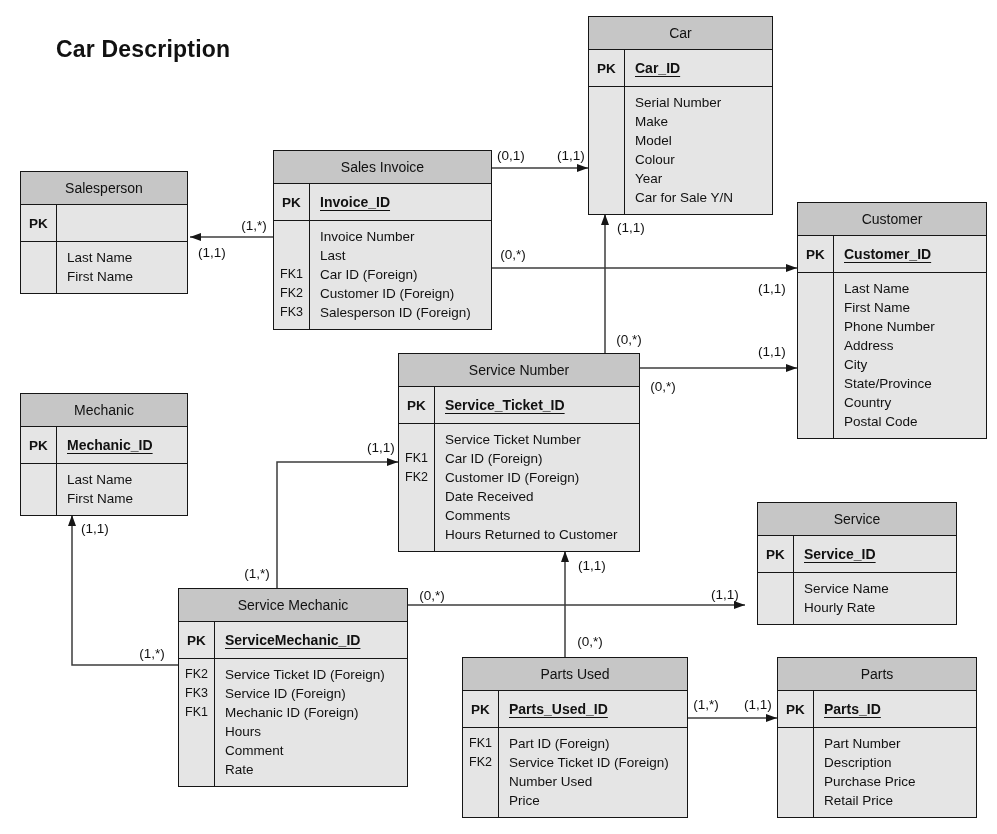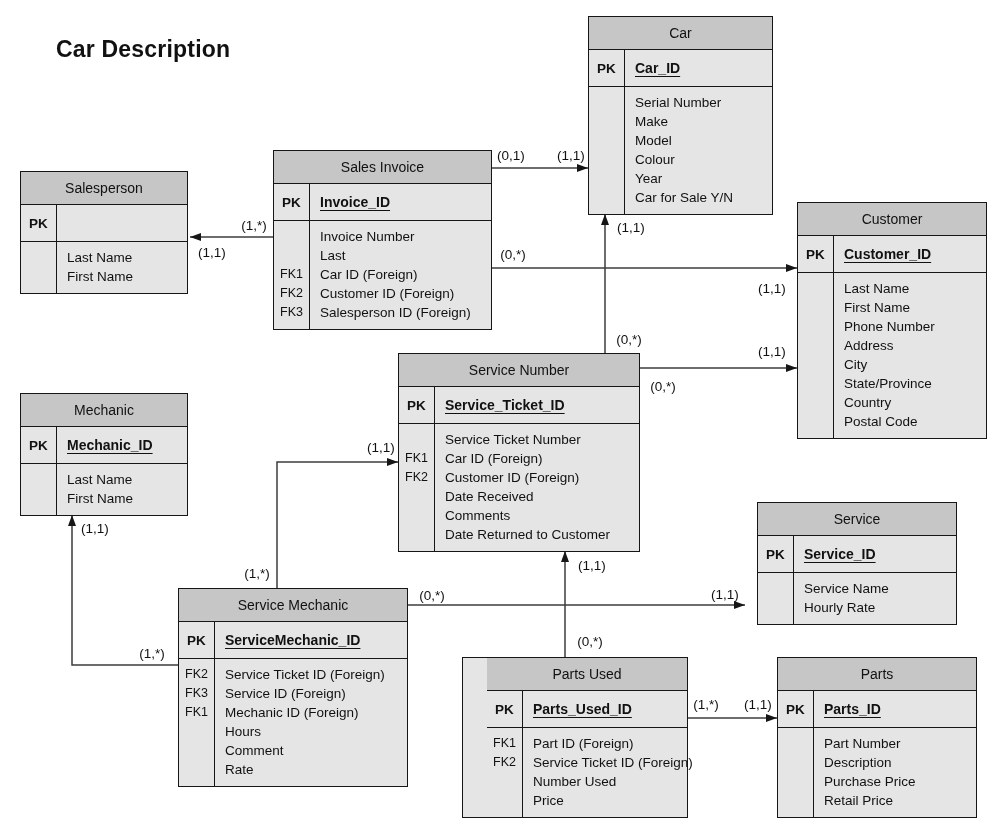--- a/index.html
+++ b/index.html
@@ -190,21 +190,21 @@
           <div class="body-line">&nbsp;</div>
           <div class="body-line">&nbsp;</div>
           <div class="body-line">&nbsp;</div>
         </div>
         <div class="body-attrs">
           <div class="body-line">Service Ticket Number</div>
           <div class="body-line">Car ID (Foreign)</div>
           <div class="body-line">Customer ID (Foreign)</div>
           <div class="body-line">Date Received</div>
           <div class="body-line">Comments</div>
-          <div class="body-line">Date Returned to Customer</div>
+          <div class="body-line">Hours Returned to Customer</div>
         </div>
       </div>
     </div>
     <div class="entity" style="left: 745px; top: 502px; width: 200px; margin-left: 12px;">
       <div class="entity-header">Service</div>
       <div class="entity-pk">
         <div class="pk-key">PK</div>
         <div class="pk-name">Service_ID</div>
       </div>
       <div class="entity-body">
@@ -236,21 +236,21 @@
         <div class="body-attrs">
           <div class="body-line">Service Ticket ID (Foreign)</div>
           <div class="body-line">Service ID (Foreign)</div>
           <div class="body-line">Mechanic ID (Foreign)</div>
           <div class="body-line">Hours</div>
           <div class="body-line">Comment</div>
           <div class="body-line">Rate</div>
         </div>
       </div>
     </div>
-    <div class="entity" style="left: 462px; top: 657px; width: 226px; padding-left: 24px;">
+    <div class="entity" style="left: 462px; top: 657px; width: 226px;">
       <div class="entity-header">Parts Used</div>
       <div class="entity-pk">
         <div class="pk-key">PK</div>
         <div class="pk-name">Parts_Used_ID</div>
       </div>
       <div class="entity-body">
         <div class="body-keys">
           <div class="body-line">FK1</div>
           <div class="body-line">FK2</div>
           <div class="body-line">&nbsp;</div>

